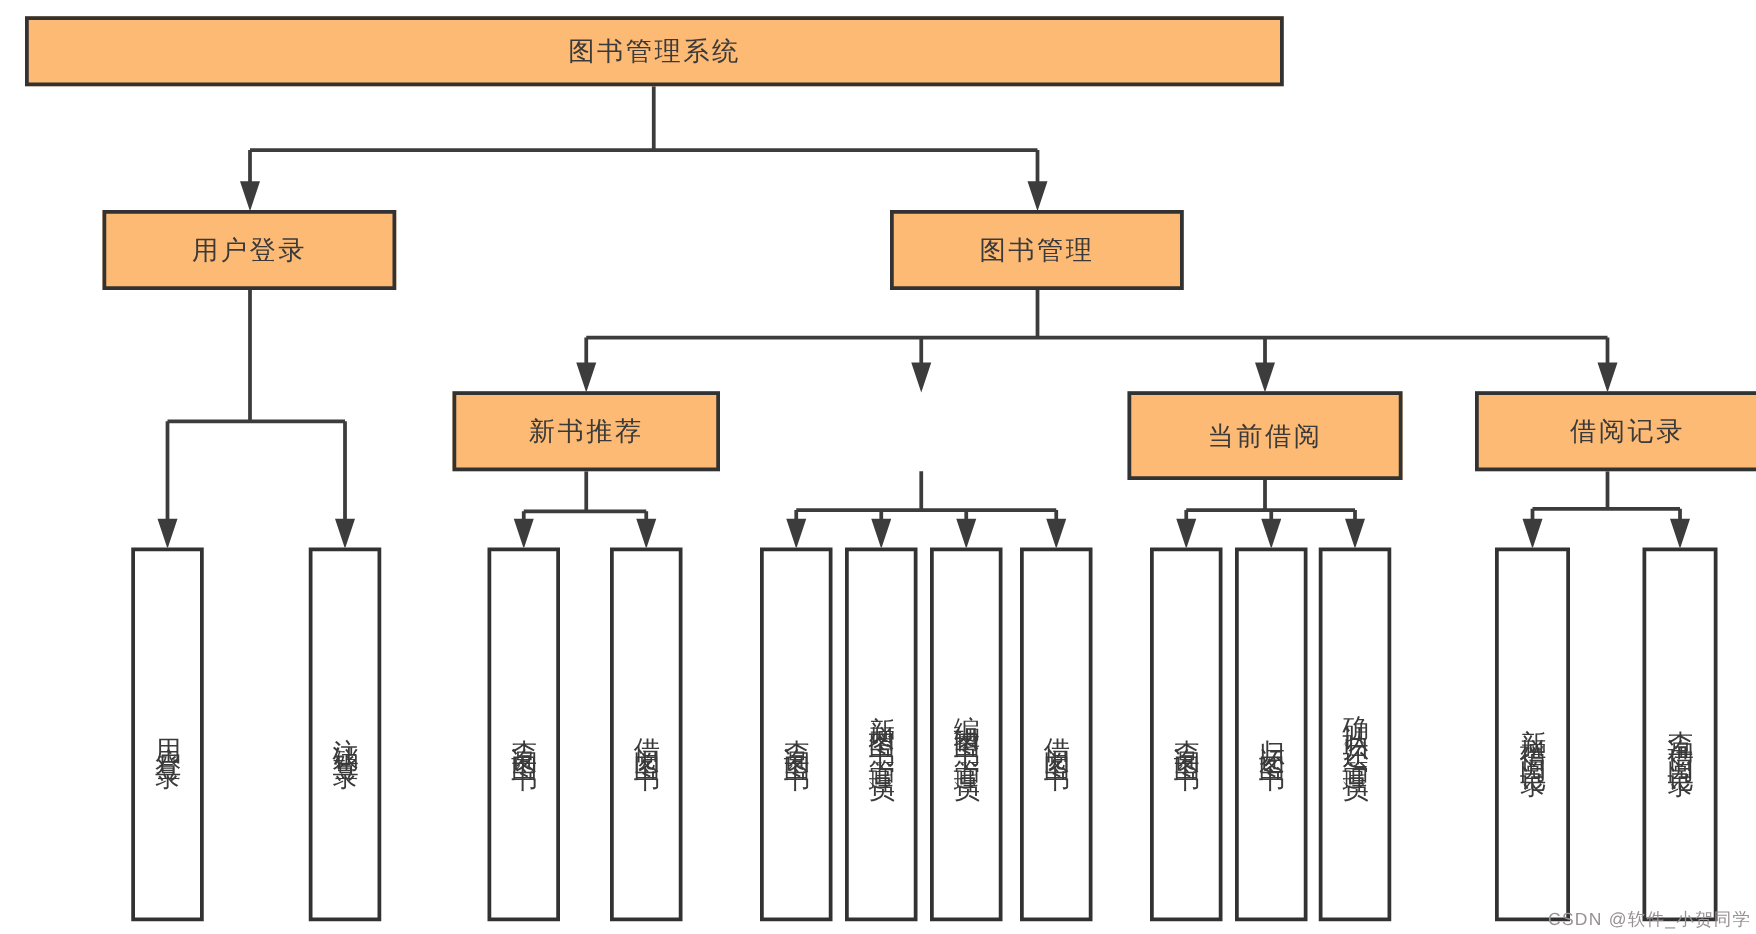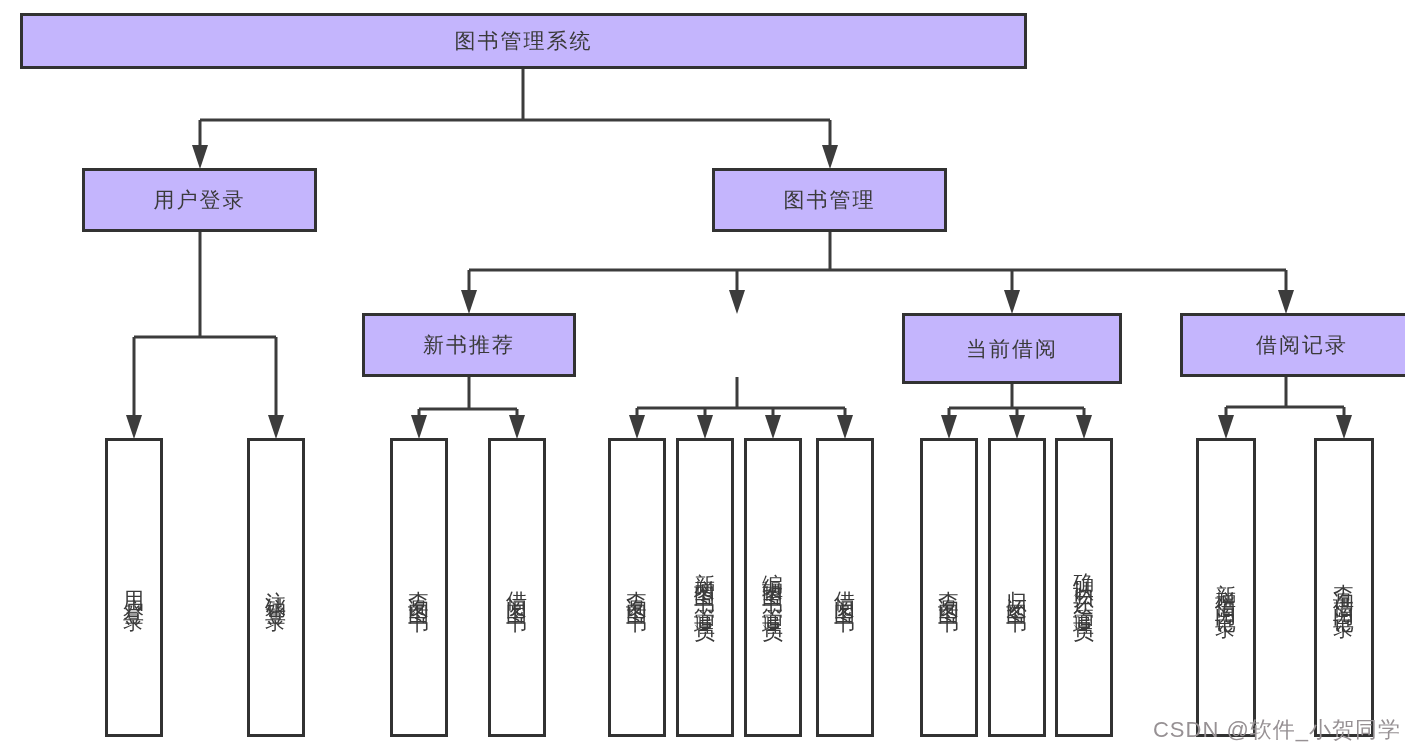--- a/index.html
+++ b/index.html
@@ -1,19 +1,19 @@
 <!DOCTYPE html>
 <html><head>
 <meta charset="utf-8">
 <style>
   html,body{margin:0;padding:0;background:#ffffff;}
   body{font-family:"Liberation Sans","DejaVu Sans",sans-serif;}
   .diagram{position:relative;width:1405px;height:747px;background:#ffffff;overflow:hidden;}
   .connectors{position:absolute;left:0;top:0;z-index:1;}
-  .hnode{position:absolute;z-index:2;box-sizing:border-box;border:3px solid #323232;background:#c4b5fd;
+  .hnode{position:absolute;z-index:2;box-sizing:border-box;border:3px solid #323232;background:#fdba74;
          display:flex;align-items:center;justify-content:center;
          font-size:21px;letter-spacing:2px;color:#3a3a3a;}
   .leaf{position:absolute;z-index:2;top:438px;height:299px;width:58px;box-sizing:border-box;
         border:3px solid #323232;background:#ffffff;
         display:flex;align-items:center;justify-content:center;}
   .leaf span{writing-mode:vertical-rl;text-orientation:mixed;white-space:nowrap;
              font-size:21px;letter-spacing:7px;line-height:1;color:#3a3a3a;}
   
   #n-root{left:20px;top:13px;width:1007px;height:56px;}
   #n-user-login{left:82px;top:168px;width:235px;height:64px;}
@@ -21,21 +21,21 @@
   #n-new-rec{left:362px;top:313px;width:214px;height:64px;}
   #n-borrow{left:630px;top:313px;width:214px;height:64px;}
   #n-current{left:902px;top:313px;width:220px;height:71px;}
   #n-records{left:1180px;top:313px;width:244px;height:64px;}
   #l-a1{left:105px;} #l-a2{left:247px;}
   #l-b1{left:390px;} #l-b2{left:488px;}
   #l-c1{left:608px;} #l-c2{left:676px;} #l-c3{left:744px;} #l-c4{left:816px;}
   #l-d1{left:920px;} #l-d2{left:988px;} #l-d3{left:1055px;}
   #l-e1{left:1196px;width:60px;} #l-e2{left:1314px;width:60px;}
   .watermark{position:absolute;z-index:3;right:4px;bottom:2px;
-             font-size:22px;letter-spacing:1px;color:#979194;}
+             font-size:14px;letter-spacing:1px;color:#979194;}
 </style>
 </head>
 <body>
 
 <div class="diagram">
 
   <svg class="connectors" width="1405" height="747" viewBox="0 0 1405 747">
     <path d="M523,69 L523,120 M200,120 L830,120 M200,120 L200,148 M830,120 L830,148
              M830,232 L830,270 M469,270 L1286,270 M469,270 L469,293 M737,270 L737,293 M1012,270 L1012,293 M1286,270 L1286,293
              M200,232 L200,337 M134,337 L276,337 M134,337 L134,418 M276,337 L276,418

